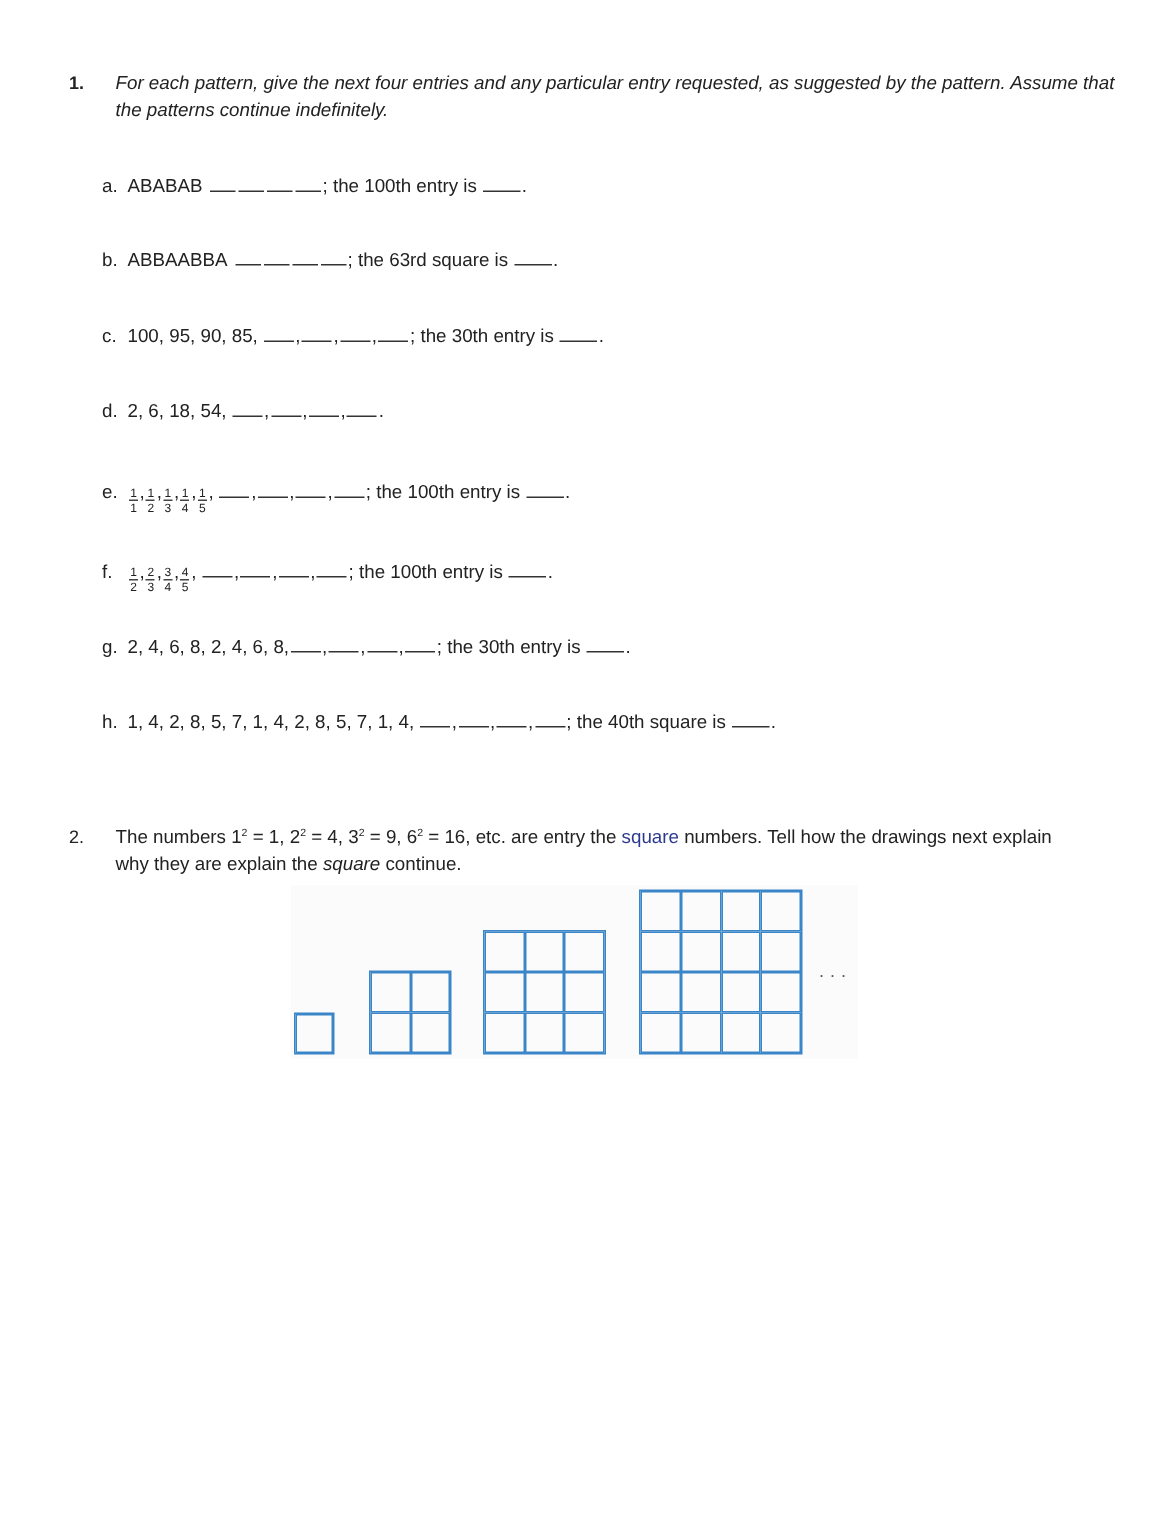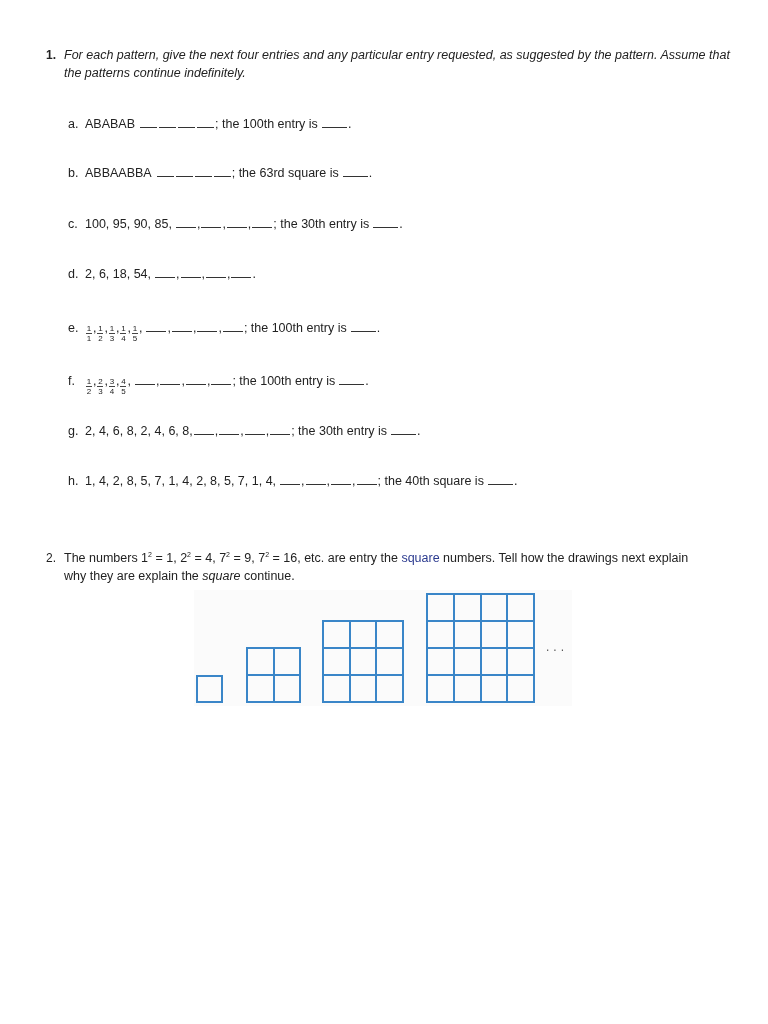--- a/index.html
+++ b/index.html
@@ -20,21 +20,21 @@
       position: absolute;
       left: 46px;
       font-size: 12px;
       font-weight: bold;
     }
     .q2-num {
       font-weight: normal;
     }
     .q-text {
       position: absolute;
-      left: 64px;
+      left: 77px;
       width: 670px;
       line-height: 18px;
       font-size: 12.5px;
     }
     .italic { font-style: italic; }
     .item {
       position: absolute;
       left: 68px;
       white-space: nowrap;
       font-size: 12.5px;
@@ -284,21 +284,21 @@
   <span class="blank" style="width:20px"></span>
   <span>; the 40th square is</span>
   <span style="width:3px;display:inline-block"></span>
   <span class="blank" style="width:25px"></span>
   <span>.</span>
 </div>
 
 <div>
   <span class="q-num q2-num" style="top:551px;">2.</span>
   <div class="q-text" style="top:549px;">
-    <span>The numbers 1</span><sup class="sq">2</sup><span> = 1, 2</span><sup class="sq">2</sup><span> = 4, 7</span><sup class="sq">2</sup><span> = 9, 7</span><sup class="sq">2</sup><span> = 16, etc. are entry the </span><span class="link-word">square</span><span> numbers. Tell how the drawings next explain</span><br>
+    <span>The numbers 1</span><sup class="sq">2</sup><span> = 1, 2</span><sup class="sq">2</sup><span> = 4, 3</span><sup class="sq">2</sup><span> = 9, 6</span><sup class="sq">2</sup><span> = 16, etc. are entry the </span><span class="link-word">square</span><span> numbers. Tell how the drawings next explain</span><br>
     <span>why they are explain the </span><span class="italic">square</span><span> continue.</span>
   </div>
 </div>
 
 <div class="figure"></div>
 
 <div class="grid" style="left:196px; top:675px; width:27px; height:28px; grid-template-columns:repeat(1,1fr); grid-template-rows:repeat(1,1fr);">
   <div class="cell"></div>
 </div>
 

